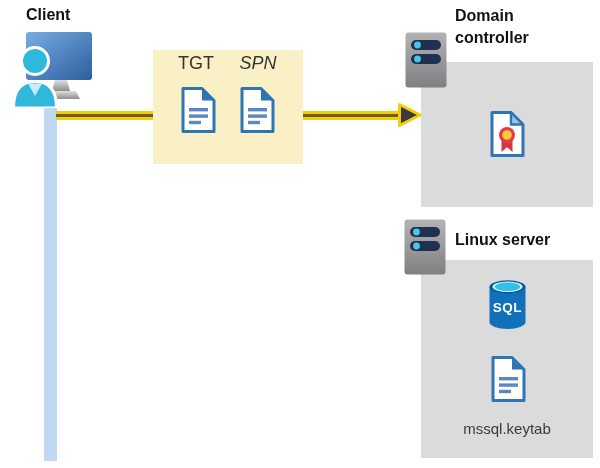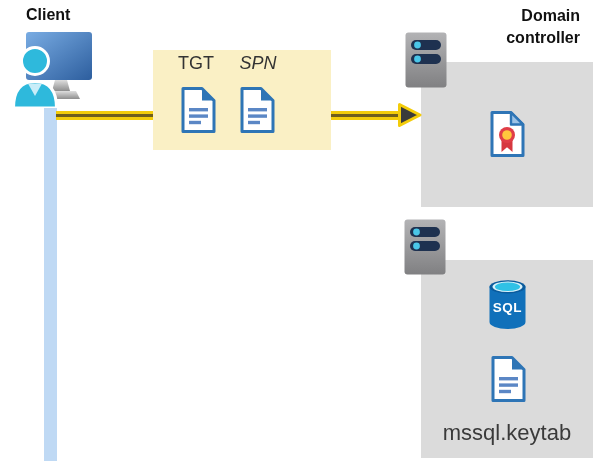--- a/index.html
+++ b/index.html
@@ -20,49 +20,49 @@
   .arrow-line{
     left:56px;top:111px;width:347px;height:9px;z-index:1;
     background:linear-gradient(to bottom,
       #F3CC0A 0px,#F3CC0A 3px,
       #6F5E1C 3px,#6F5E1C 6px,
       #F3CC0A 6px,#F3CC0A 9px);
   }
   .arrow-head{left:397px;top:102px;width:26px;height:26px;z-index:2;}
   
   .ticket-box{
-    left:153px;top:50px;width:150px;height:100px;
-    background:#FAF0C5;z-index:2;padding-left:28px;
+    left:153px;top:50px;width:150px;height:114px;
+    background:#FAF0C5;z-index:2;
   }
   .ticket-label{
     position:absolute;top:3px;width:52px;text-align:center;
     font-size:18px;color:#333333;
   }
   .ticket-label.tgt{left:17px;}
   .ticket-label.spn{left:79px;font-style:italic;}
   .ticket-doc{position:absolute;top:36px;width:38px;height:48px;}
   .ticket-doc.tgt{left:26px;}
   .ticket-doc.spn{left:85px;}
   
   .group-box{background:#DBDBDB;z-index:1;}
   .dc-box{left:421px;top:62px;width:172px;height:145px;}
   .linux-box{left:421px;top:260px;width:172px;height:198px;}
   .server-icon{width:44px;height:58px;z-index:3;}
   .dc-server{left:404px;top:31px;}
   .linux-server{left:403px;top:218px;}
-  .dc-label{left:455px;top:5px;width:125px;text-align:right;}
+  .dc-label{left:455px;top:5px;width:125px;}
   .linux-label{left:455px;top:229px;width:140px;}
   .client-label{left:26px;top:4px;}
   .client-icon{left:12px;top:26px;width:84px;height:82px;z-index:2;}
   .cert-icon{left:488px;top:110px;width:38px;height:48px;z-index:2;}
   .sql-icon{left:487px;top:279px;width:41px;height:51px;z-index:2;}
   .keytab-doc{left:489px;top:355px;width:38px;height:48px;z-index:2;}
   .keytab-label{
     left:421px;top:420px;width:172px;text-align:center;
-    font-size:22px;color:#3A3A3A;z-index:2;
+    font-size:15px;color:#3A3A3A;z-index:2;
   }
   .sql-text{
     font-family:"Liberation Sans",sans-serif;font-weight:bold;
     font-size:13.5px;fill:#ffffff;letter-spacing:0.5px;
   }
 </style>
 </head>
 <body>
 
 <div class="stage">
@@ -140,20 +140,21 @@
   </svg>
   <div class="abs title-label dc-label">Domain controller</div>
   <svg class="abs cert-icon" viewBox="0 0 38 48">
     <use href="#sym-cert"></use>
   </svg>
 
   <div class="abs group-box linux-box"></div>
   <svg class="abs server-icon linux-server" viewBox="0 0 44 58">
     <use href="#sym-server"></use>
   </svg>
+  <div class="abs title-label linux-label">Linux server</div>
 
   <svg class="abs sql-icon" viewBox="0 0 41 51">
     <path d="M2.5 7.5 V43 A18 7 0 0 0 38.5 43 V7.5 Z" fill="#1070BA"></path>
     <ellipse cx="20.5" cy="7.8" rx="18" ry="6.6" fill="#0A5B9D"></ellipse>
     <ellipse cx="20.5" cy="7.8" rx="15" ry="5.3" fill="#D8F2FA"></ellipse>
     <ellipse cx="20.5" cy="7.8" rx="12.6" ry="4.3" fill="#2FC1E6"></ellipse>
     <text class="sql-text" x="20.5" y="33" text-anchor="middle">SQL</text>
   </svg>
 
   <svg class="abs keytab-doc" viewBox="0 0 38 48">

